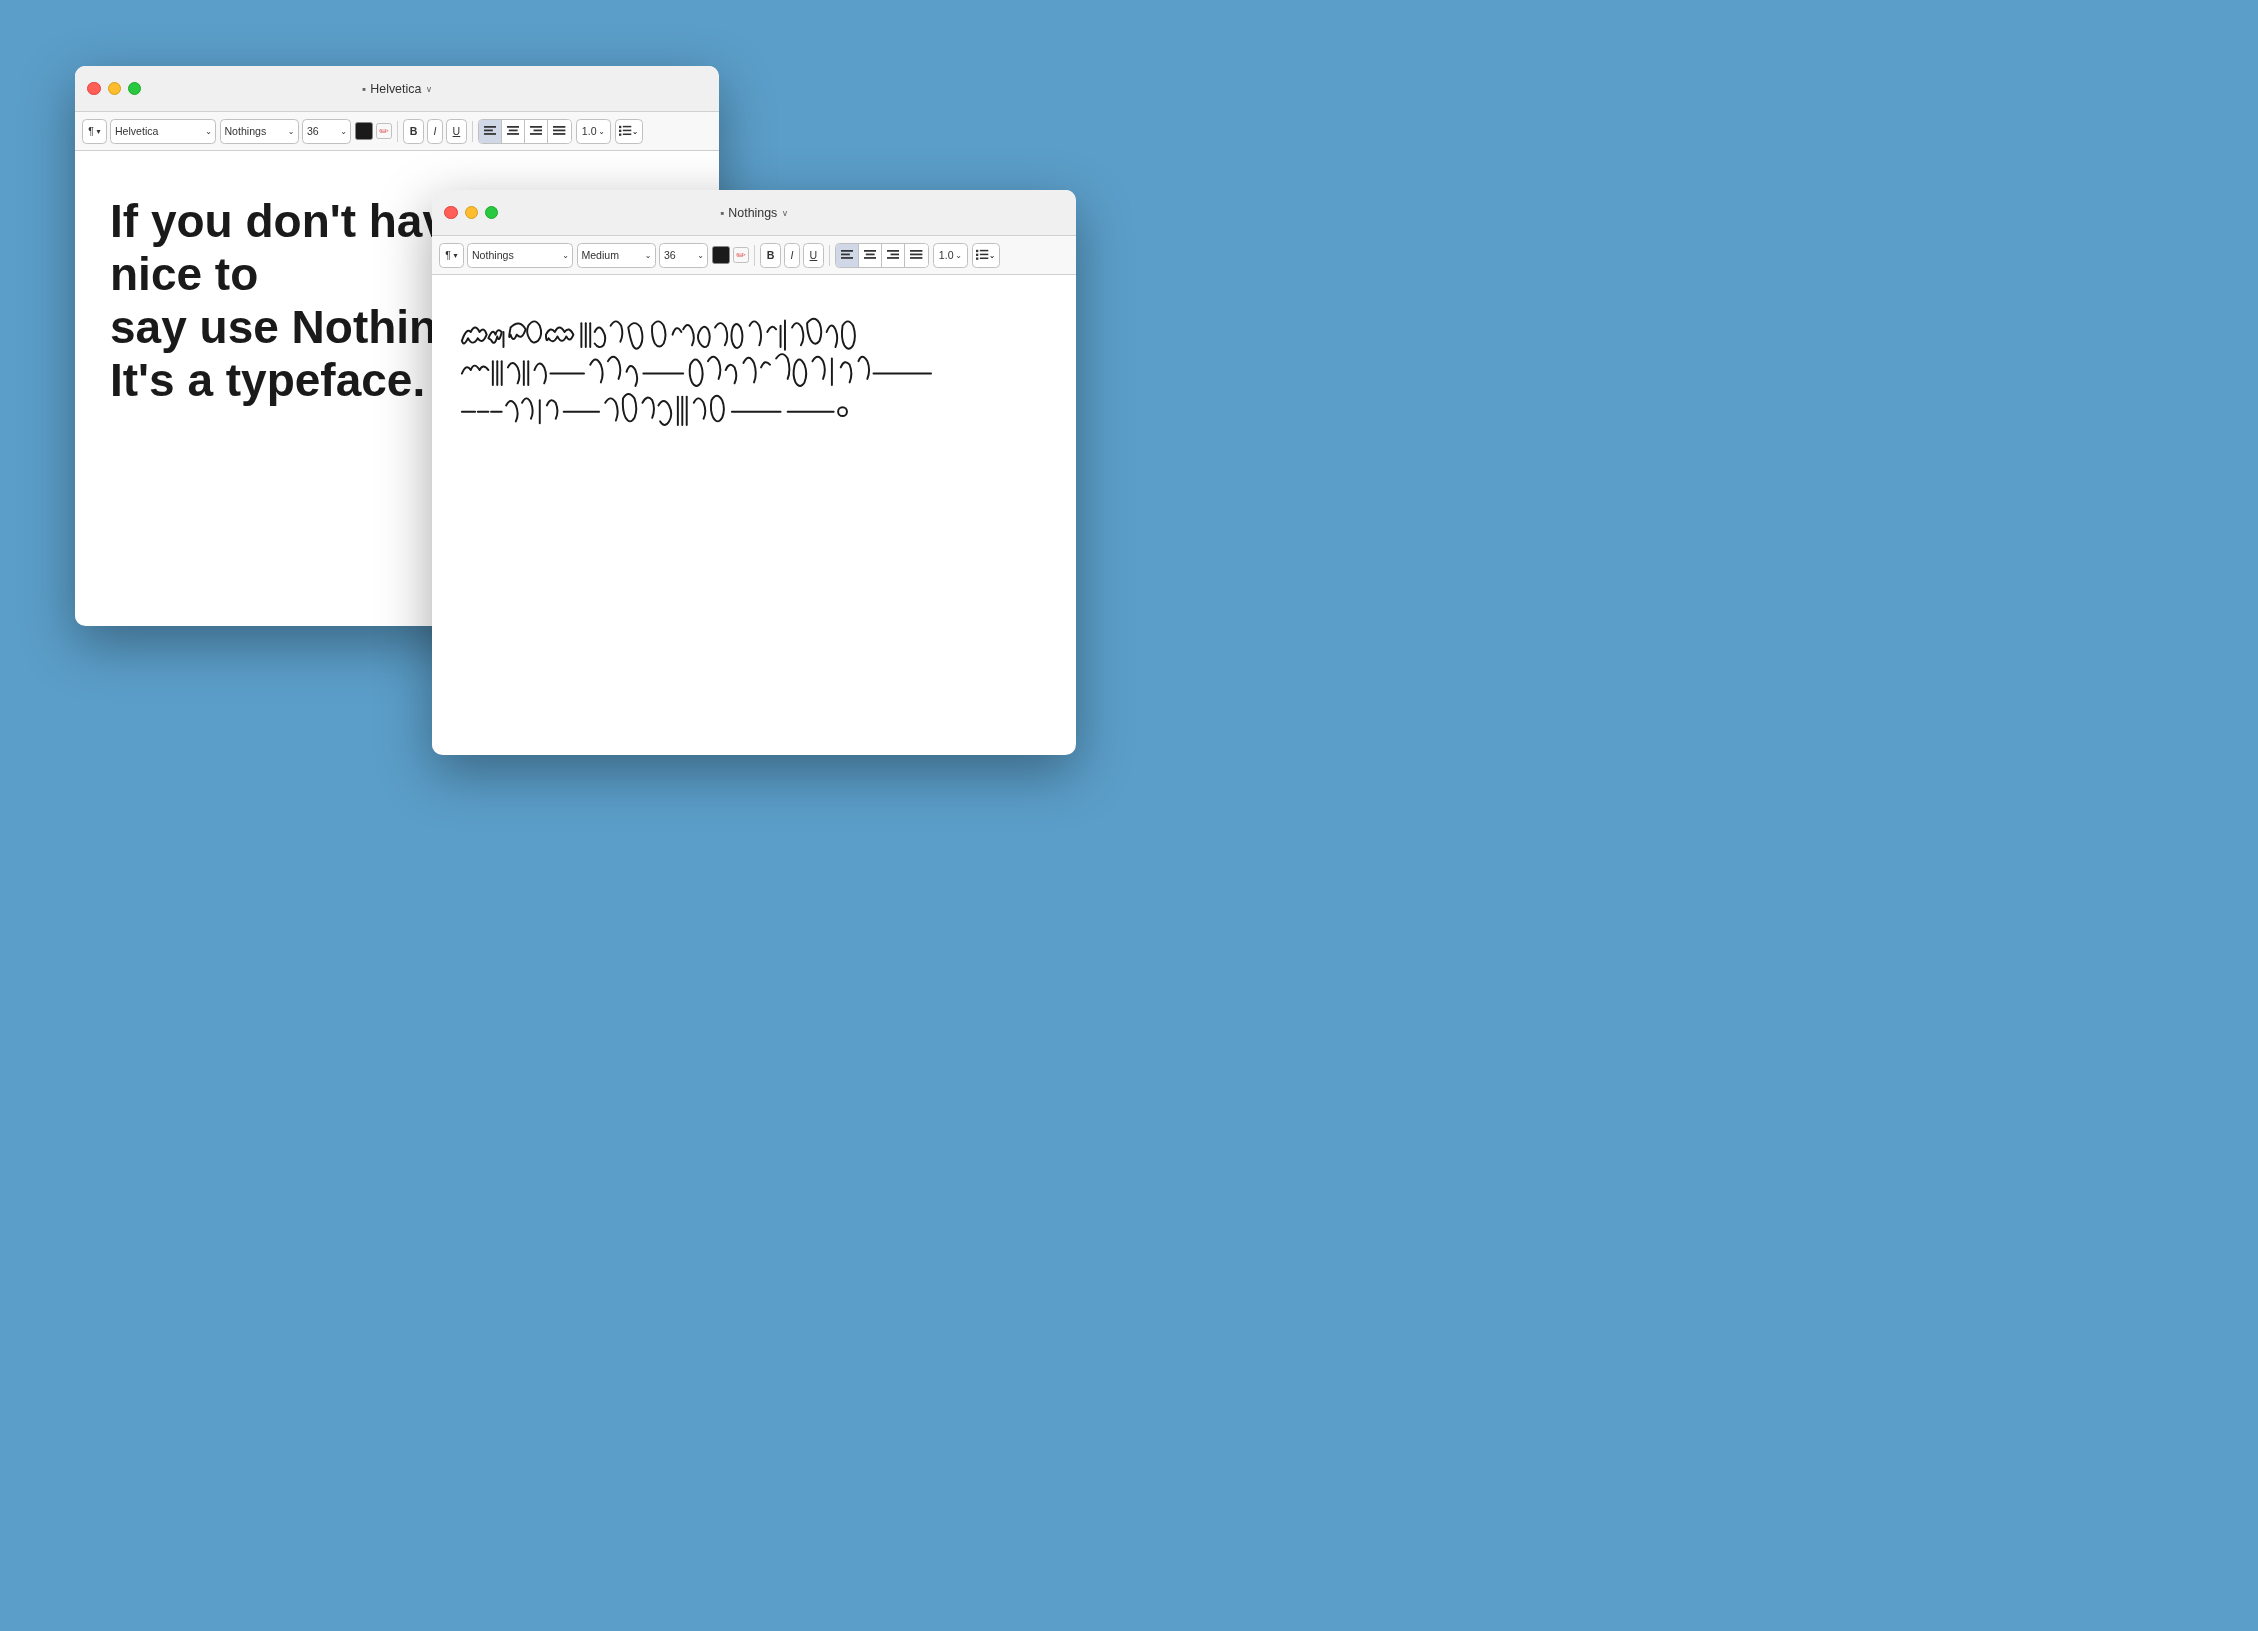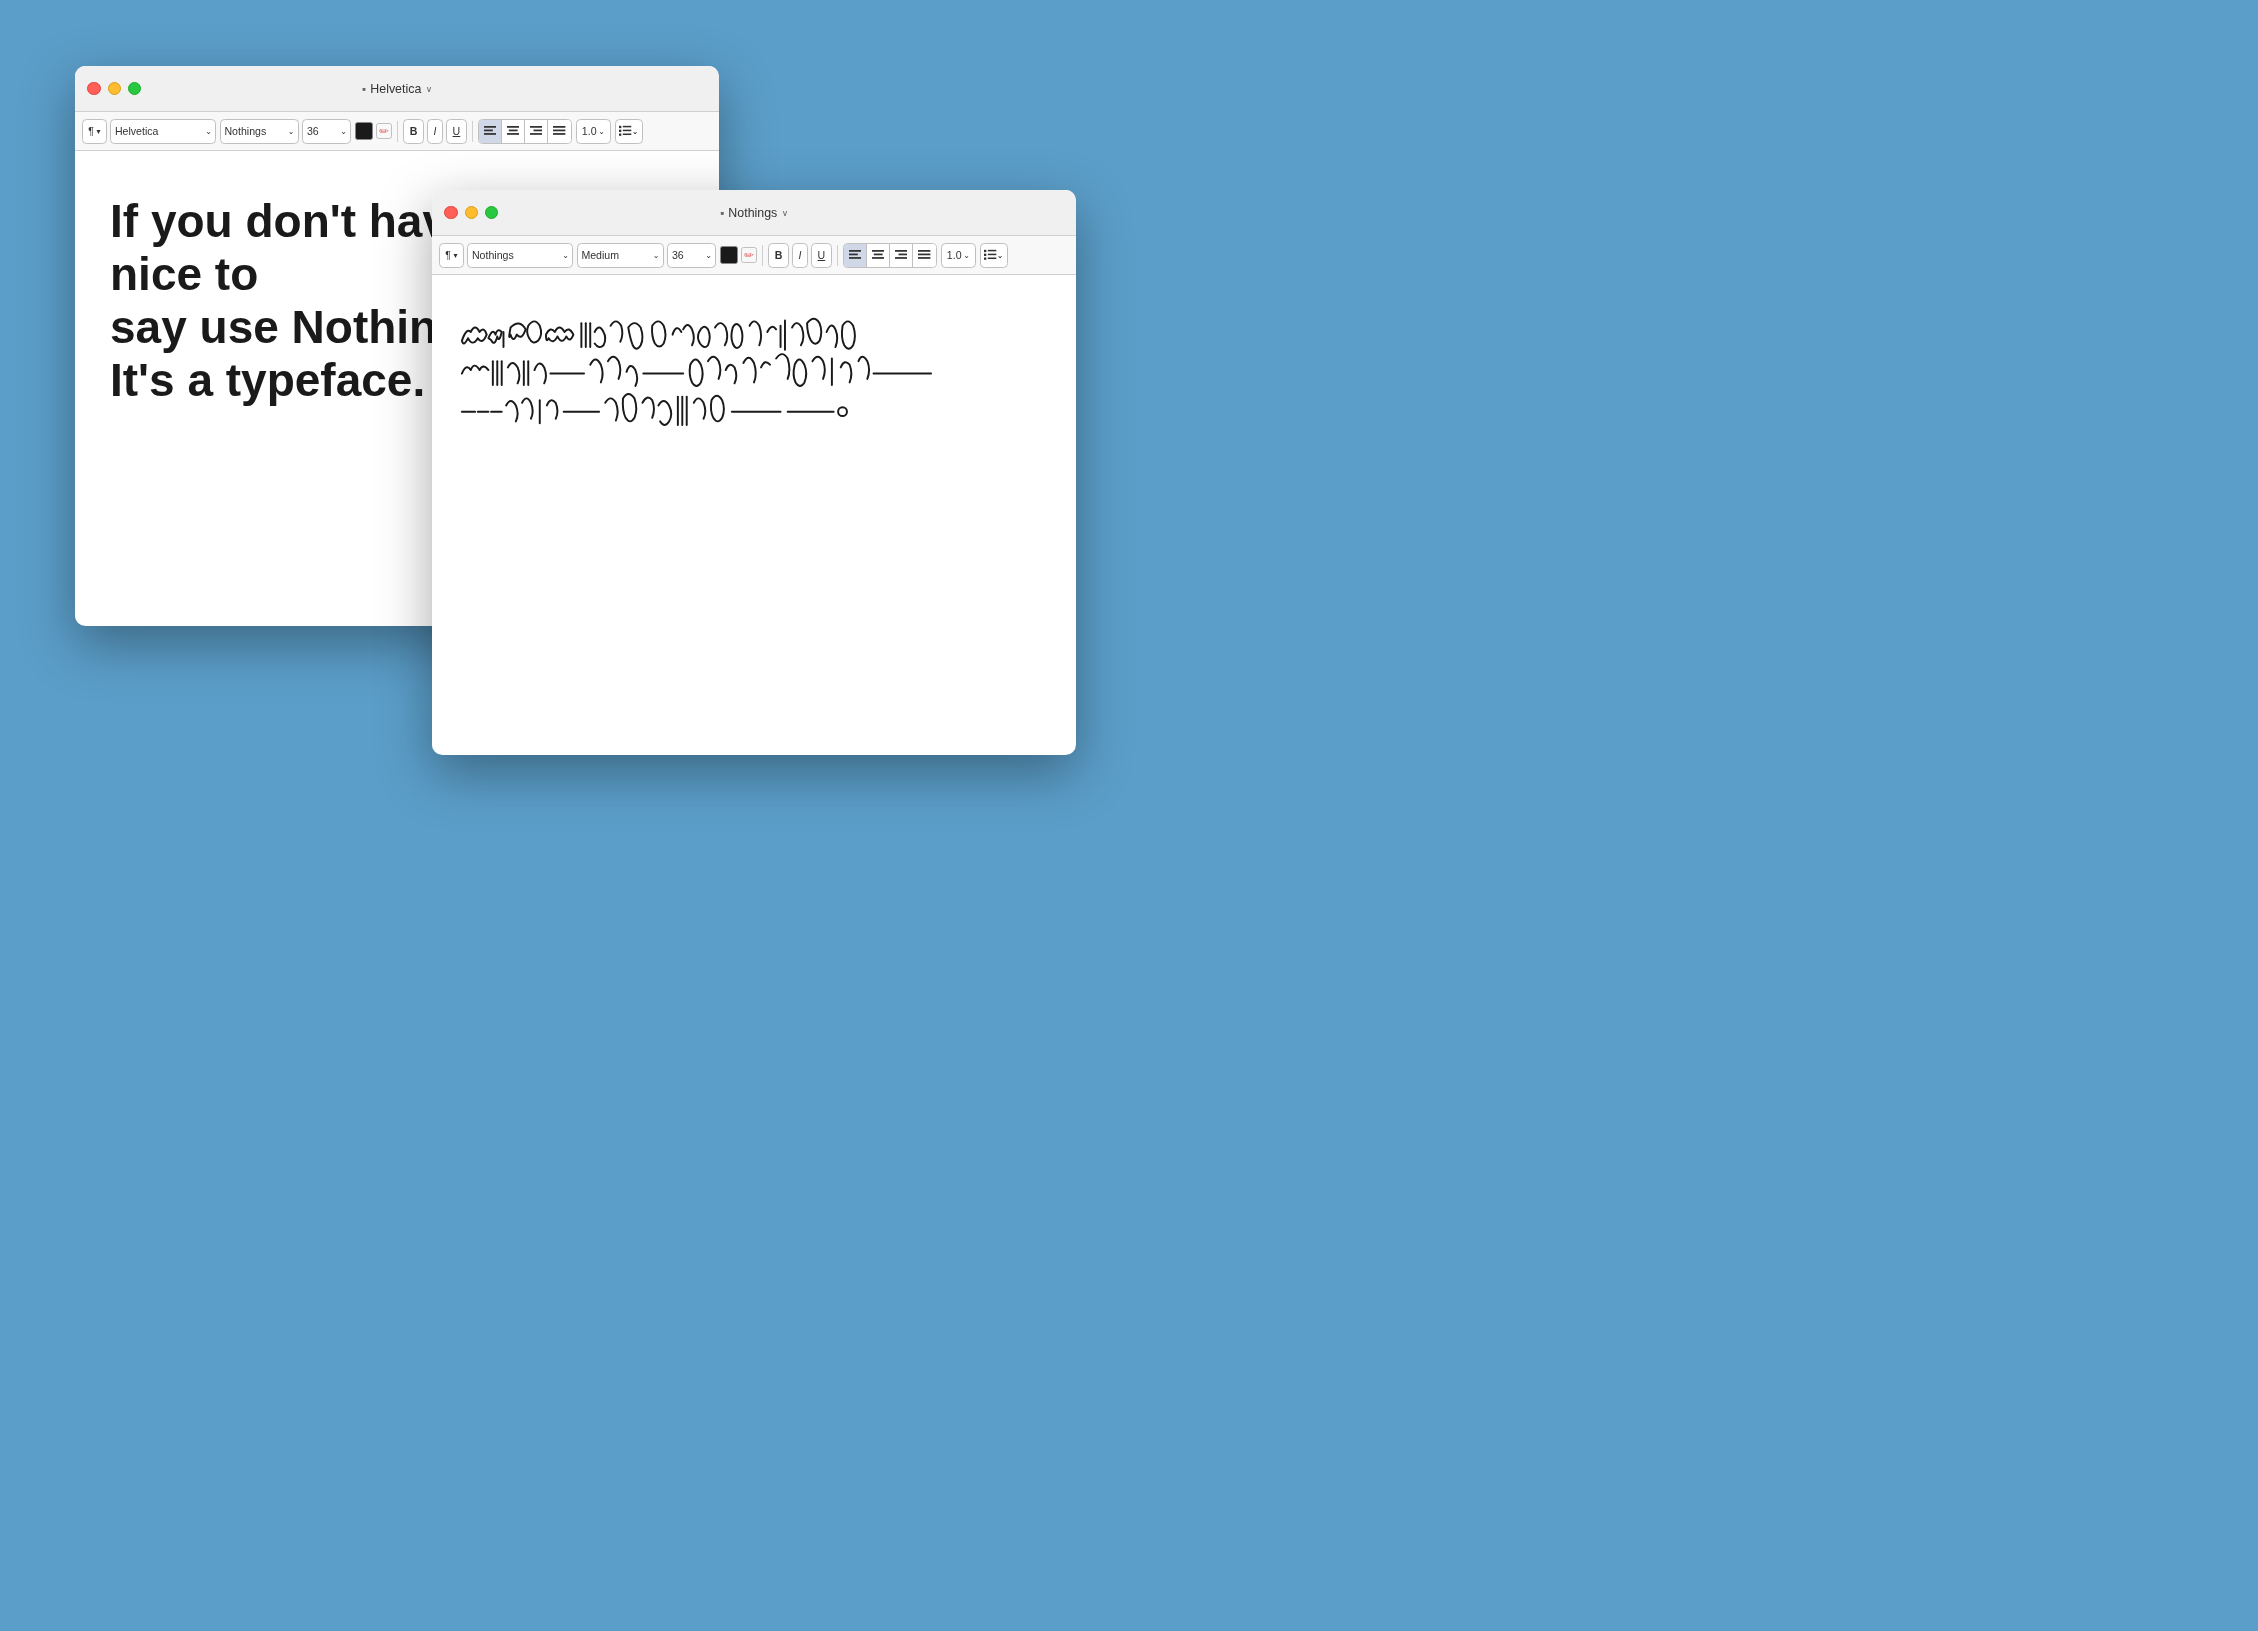--- a/index.html
+++ b/index.html
@@ -348,21 +348,21 @@
 
   <div class="toolbar">
     <div class="toolbar-btn">
       <span>¶</span>
       <span style="font-size:8px">▾</span>
     </div>
     <div class="toolbar-select" style="width:106px;">
       <span>Nothings</span>
       <span style="font-size:8px;margin-left:auto">⌄</span>
     </div>
-    <div class="toolbar-select" style="width:87px;">
+    <div class="toolbar-select" style="width:79px;">
       <span>Medium</span>
       <span style="font-size:8px;margin-left:auto">⌄</span>
     </div>
     <div class="toolbar-select" style="width:49px;">
       <span>36</span>
       <span style="font-size:8px;margin-left:auto">⌄</span>
     </div>
     <div class="color-swatch"></div>
     <div class="pencil-icon" style="color:#e06060;">✏</div>
     <div class="toolbar-separator"></div>

